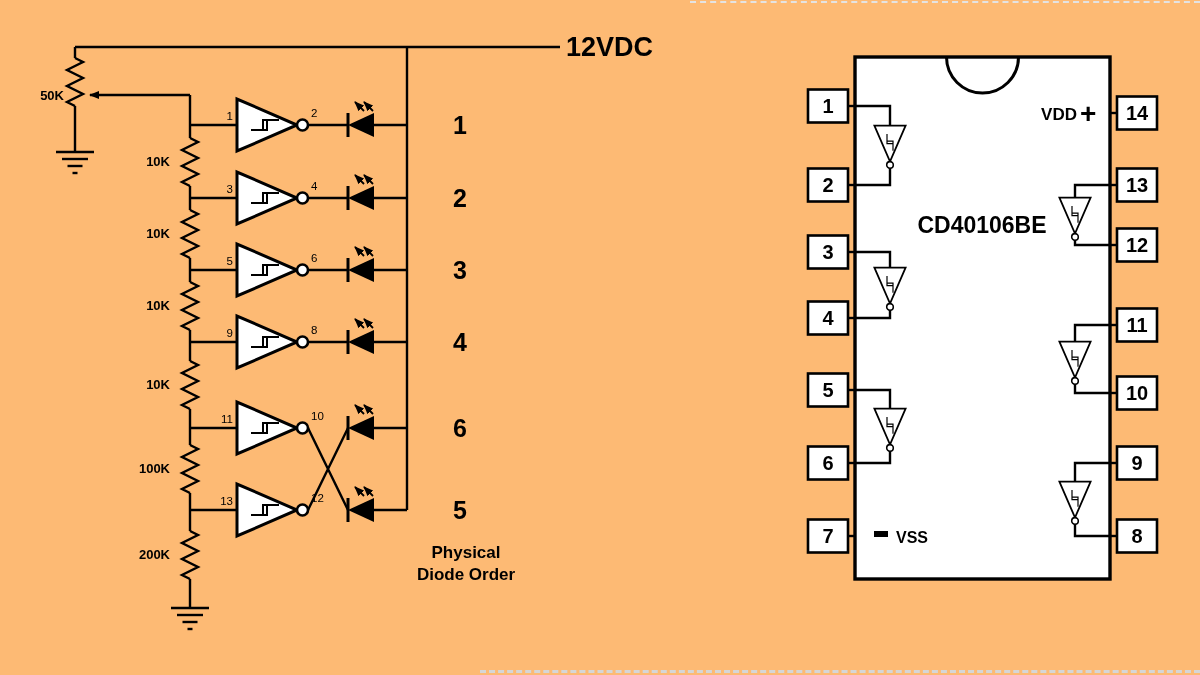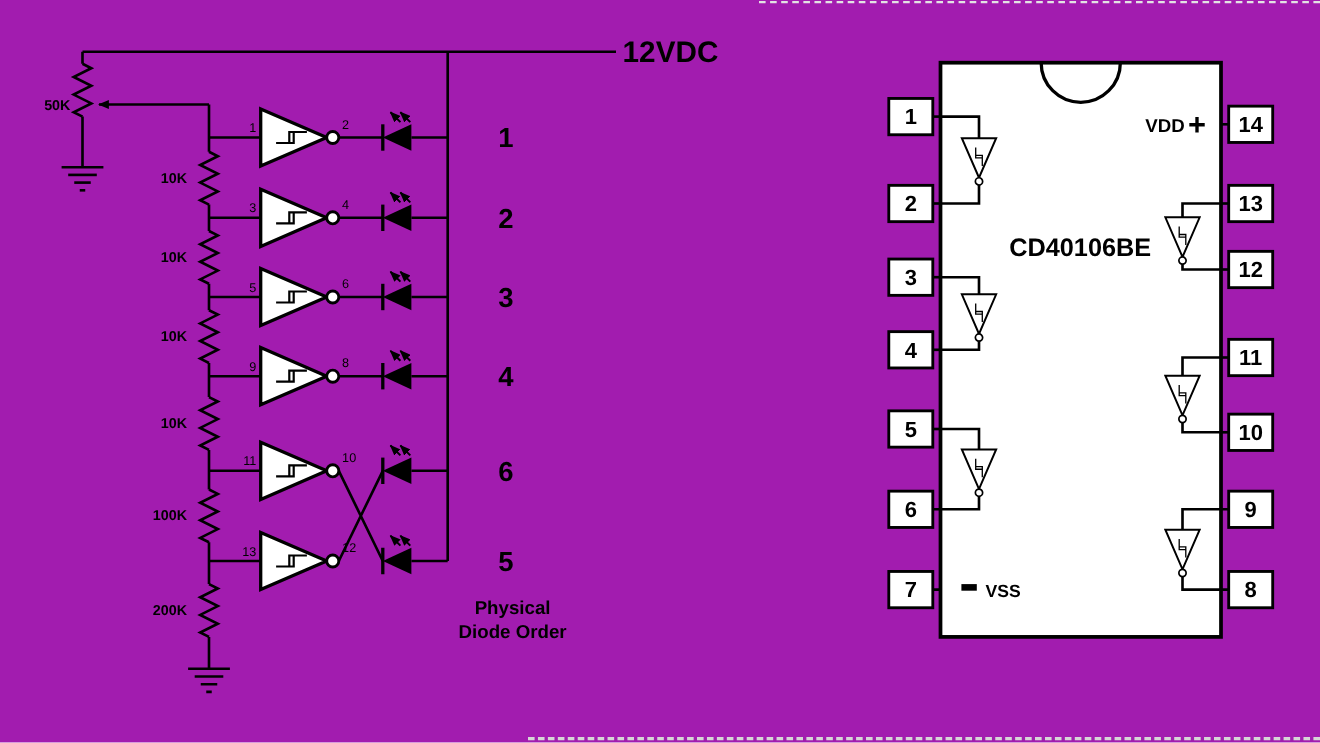--- a/index.html
+++ b/index.html
@@ -1,16 +1,16 @@
 <!DOCTYPE html>
 <html><head>
 <meta charset="utf-8">
 <style>
   html,body{margin:0;padding:0;background:#fff;}
-  .page{position:relative;width:1200px;height:675px;background:#a21caf;overflow:hidden;
+  .page{position:relative;width:1200px;height:675px;background:#fdba74;overflow:hidden;
         font-family:"Liberation Sans",sans-serif;}
   svg{position:absolute;top:0;left:0;}
   svg text{font-family:"Liberation Sans",sans-serif;fill:#000;}
   .wire{stroke:#000;stroke-width:2.4;fill:none;}
   .pbox{fill:#fff;stroke:#000;stroke-width:2.6;}
   .body{fill:#fff;stroke:#000;stroke-width:3.4;}
   .notch{fill:none;stroke:#000;stroke-width:3;}
   .lbl-supply{font-size:27px;font-weight:bold;}
   .lbl-res{font-size:13px;font-weight:bold;}
   .lbl-pin{font-size:11.5px;}

